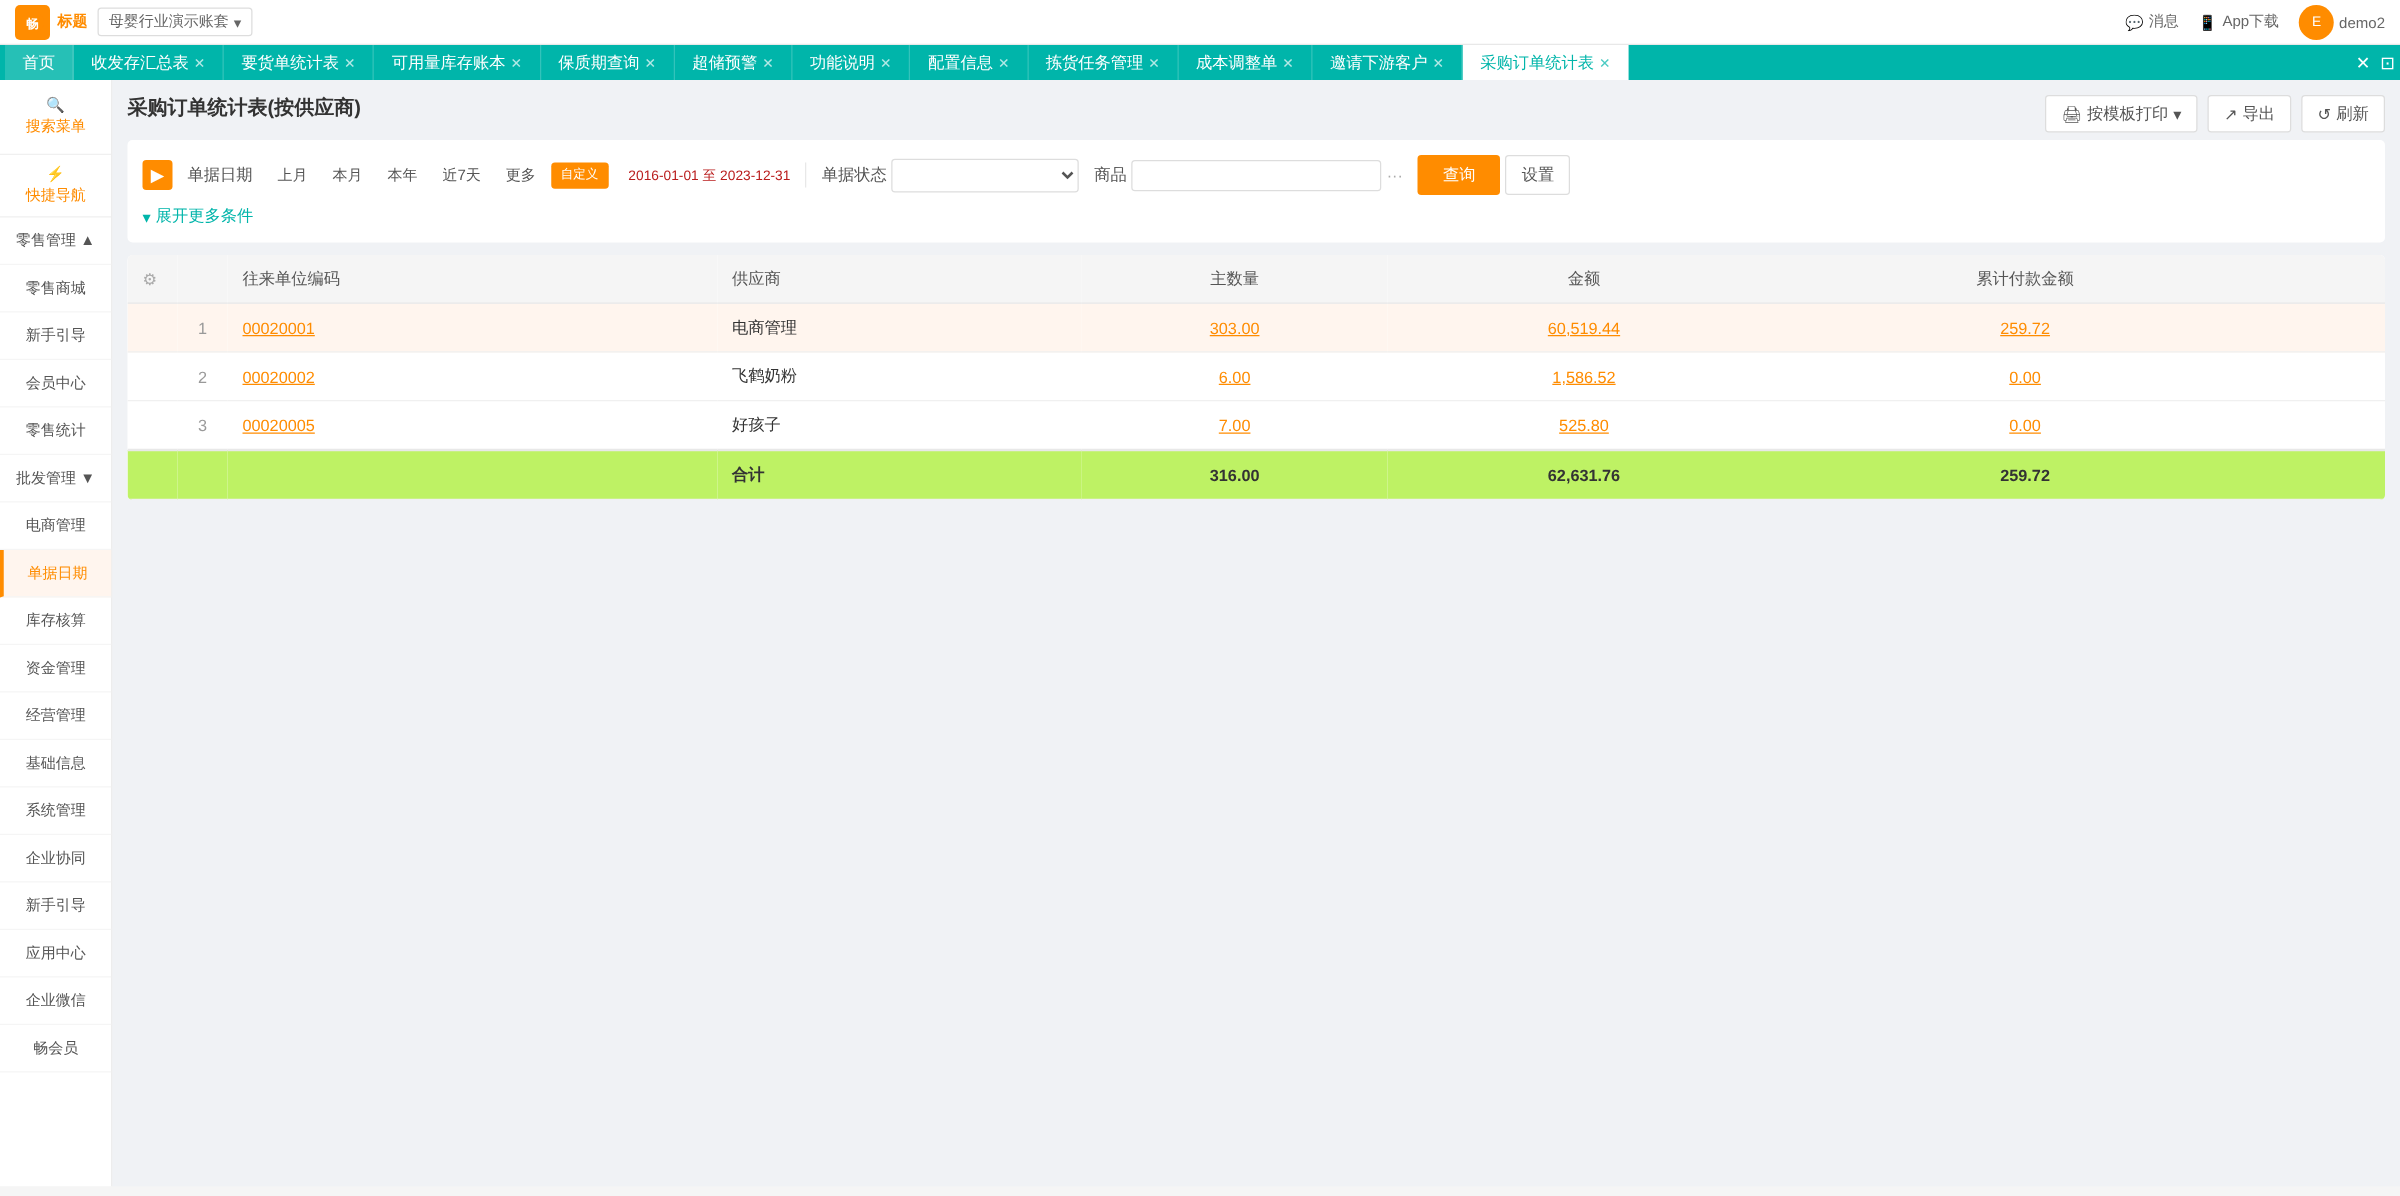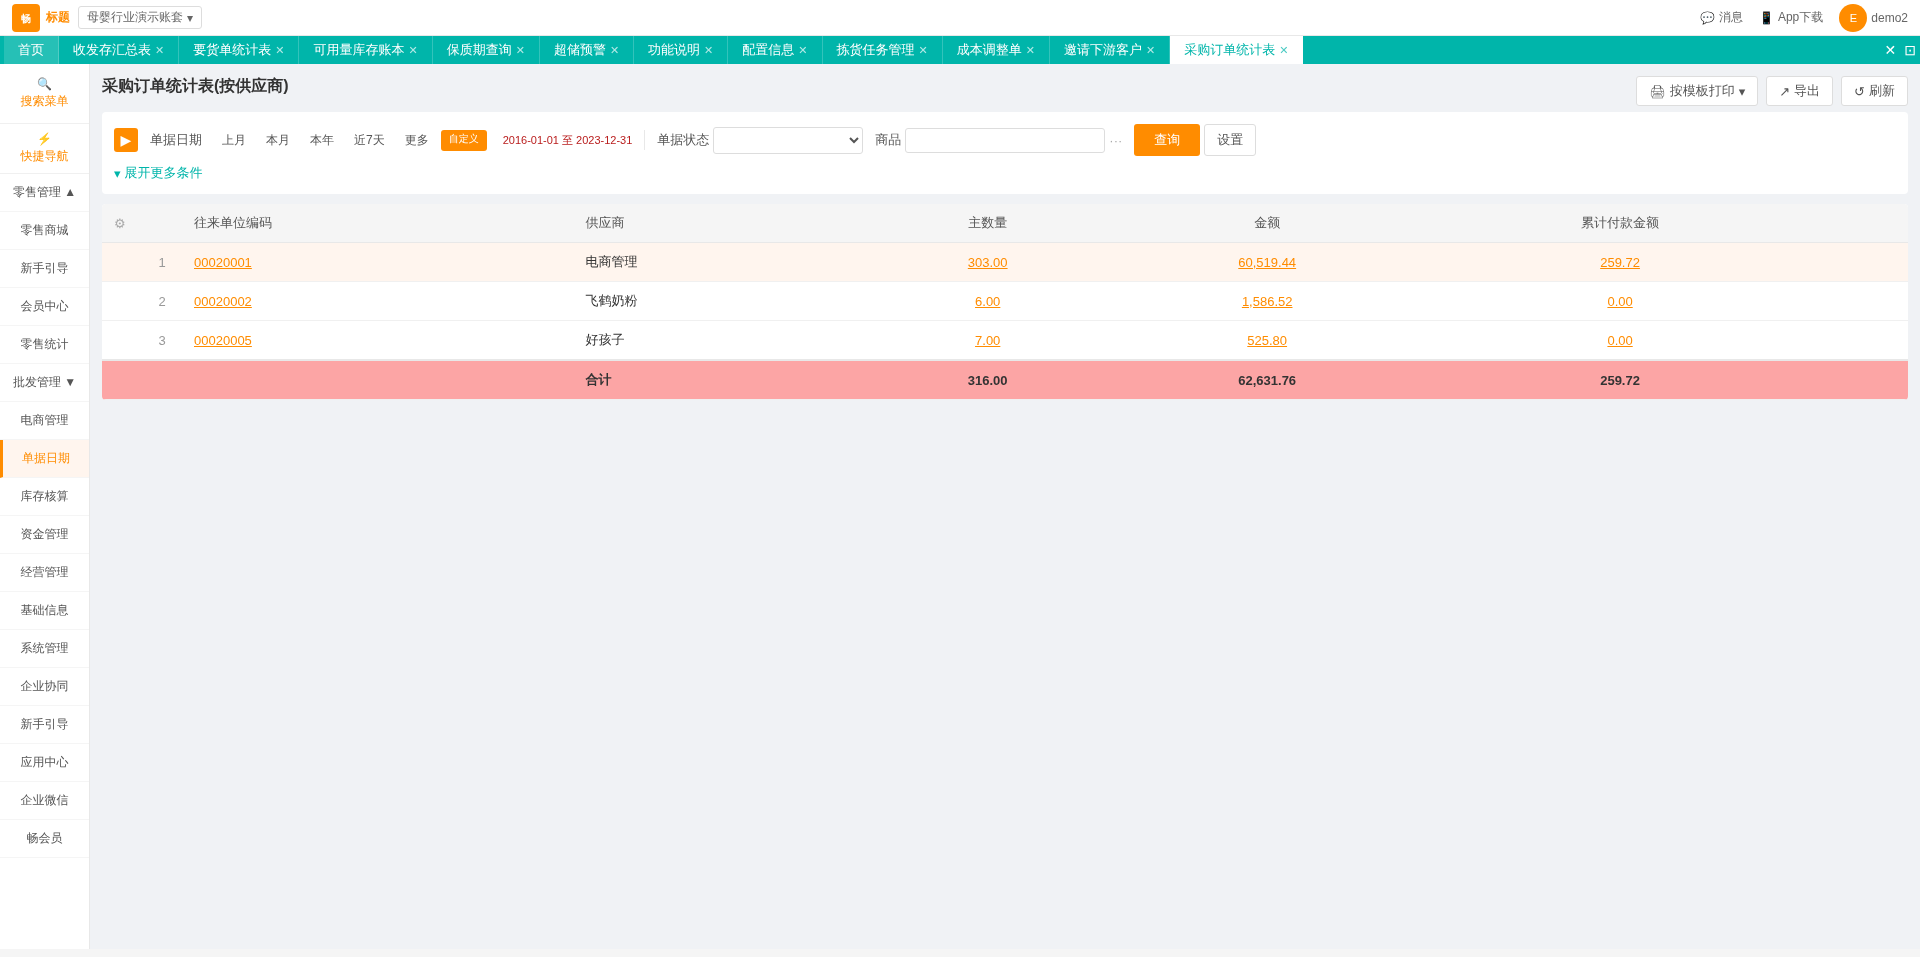--- a/index.html
+++ b/index.html
@@ -69,21 +69,21 @@
     .table-container { background: #fff; border-radius: 4px; overflow: hidden; }
     .data-table { width: 100%; border-collapse: collapse; }
     .data-table thead tr { background: #f5f5f5; }
     .data-table th { padding: 10px 12px; text-align: left; font-size: 13px; color: #555; font-weight: normal; border-bottom: 1px solid #e8e8e8; white-space: nowrap; }
     .data-table th.center, .data-table td.center { text-align: center; }
     .data-table td { padding: 10px 12px; font-size: 13px; color: #333; border-bottom: 1px solid #f0f0f0; }
     .data-table tr.row-highlight { background: #fff5ee; }
     .data-table td.link { color: #ff8c00; text-decoration: underline; cursor: pointer; }
     .data-table .row-num { color: #999; text-align: center; }
     .th-settings-icon { cursor: pointer; color: #aaa; }
-    .table-footer { background: #fca5a5; border-top: 2px solid #e8e8e8; }
+    .table-footer { background: #bef264; border-top: 2px solid #e8e8e8; }
     .table-footer td { padding: 10px 12px; font-size: 13px; font-weight: bold; color: #333; }
   </style>
 </head>
 <body>
 
 <div class="top-bar">
   <div class="top-bar-left">
     <div class="logo-area">
       <div class="logo-icon">
         <svg width="20" height="20" viewBox="0 0 20 20">

